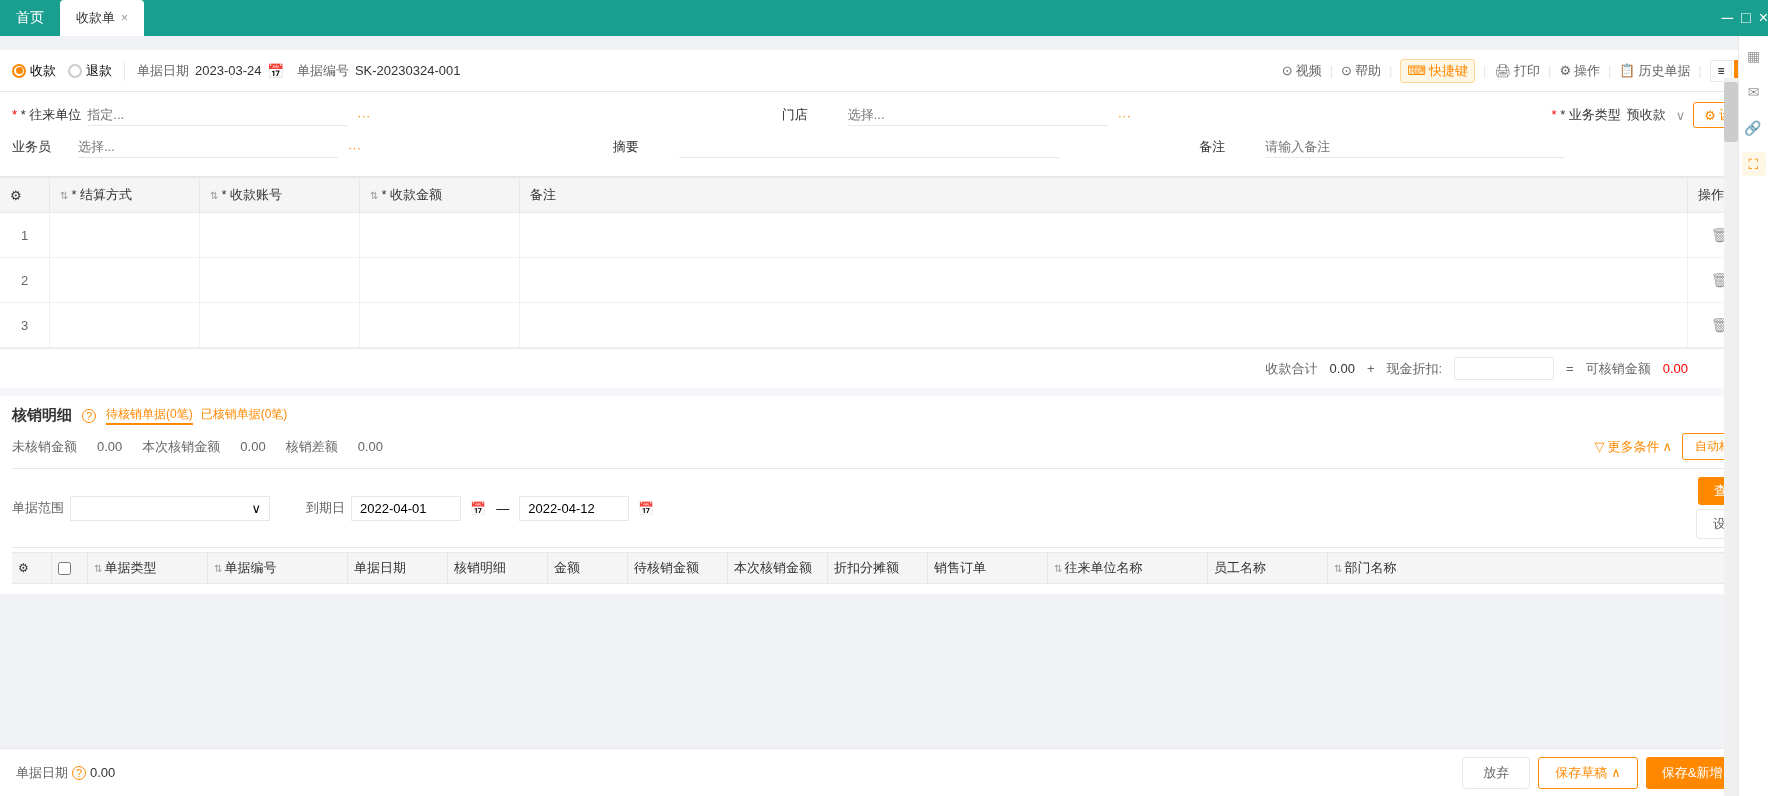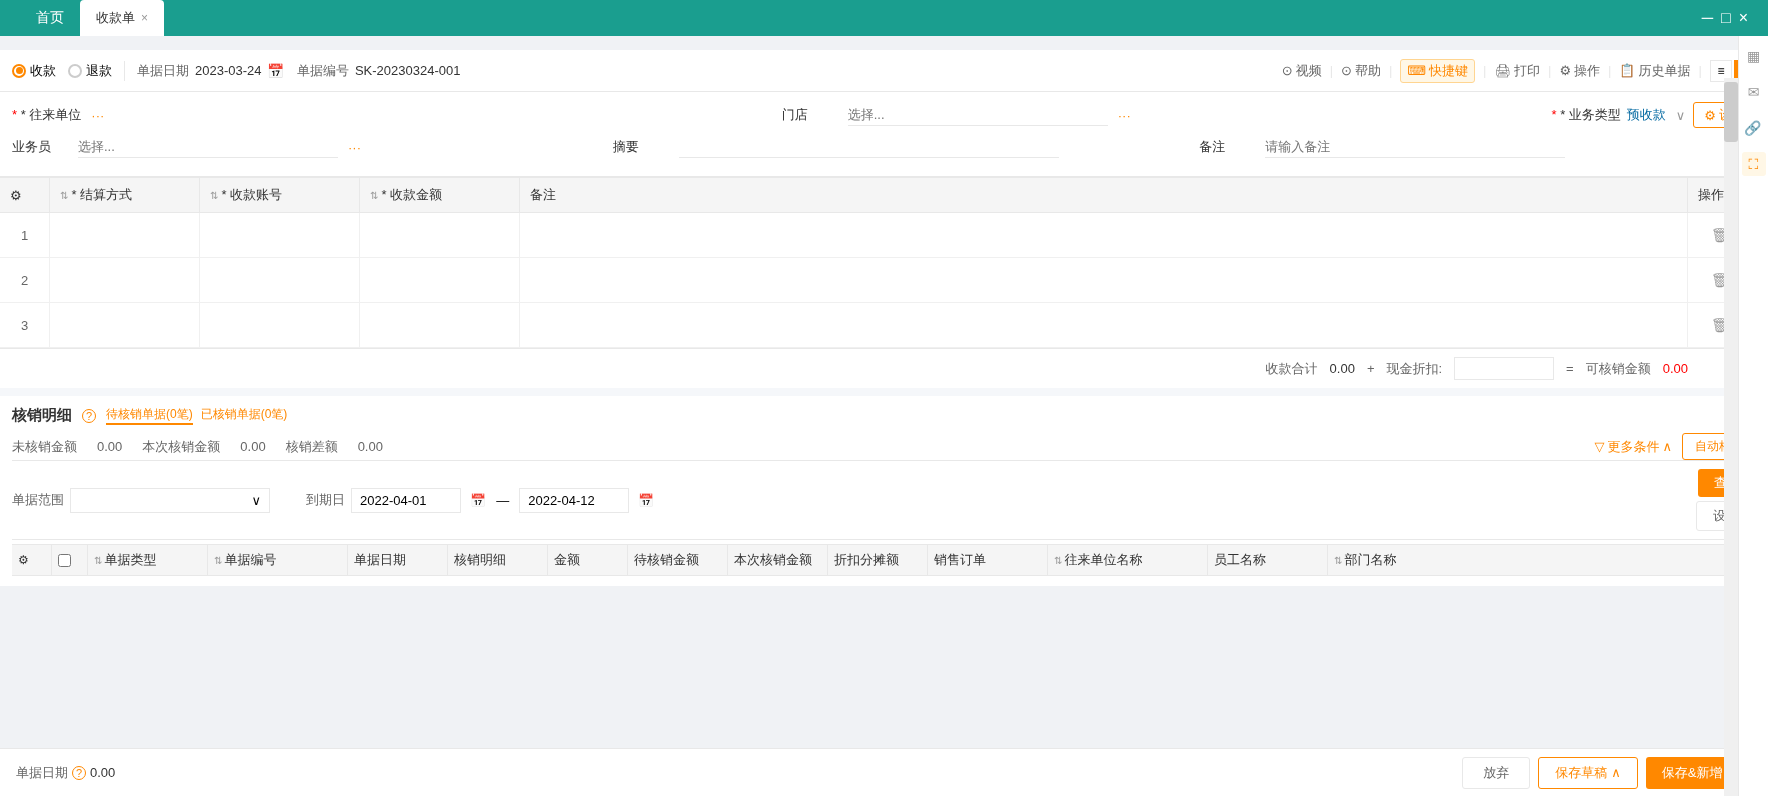--- a/index.html
+++ b/index.html
@@ -4,21 +4,21 @@
   <style>
     * { box-sizing: border-box; margin: 0; padding: 0; font-family: 'Microsoft YaHei', Arial, sans-serif; font-size: 13px; }
     body { background: #f0f2f5; width: 1768px; height: 796px; overflow: hidden; }
 
     
     .tab-bar {
       display: flex;
       align-items: center;
       background: #1a9e8f;
       height: 36px;
-      padding: 0 20px;
+      padding: 0 0;
       justify-content: space-between;
     }
     .tab-bar-left { display: flex; align-items: center; gap: 0; }
     .tab-home {
       color: #fff;
       padding: 0 16px;
       height: 36px;
       display: flex; align-items: center;
       cursor: pointer;
       font-size: 14px;
@@ -86,21 +86,21 @@
     .field-input {
       flex: 1;
       border: none;
       border-bottom: 1px solid #e8e8e8;
       outline: none;
       padding: 3px 0;
       color: #999;
       min-width: 80px;
     }
     .field-dots { color: #f80; cursor: pointer; margin-left: 4px; }
-    .business-type-value { color: #0369a1; }
+    .business-type-value { color: #404040; }
     .business-type-arrow { color: #999; cursor: pointer; margin-left: 4px; }
     .settings-btn {
       background: #fff;
       border: 1px solid #f80;
       color: #f80;
       padding: 3px 10px;
       cursor: pointer;
       border-radius: 3px;
       display: flex; align-items: center; gap: 3px;
       font-size: 12px;
@@ -171,21 +171,21 @@
     .verification-section {
       background: #fff;
       padding: 10px 12px;
     }
     .section-header { display: flex; align-items: center; gap: 10px; margin-bottom: 8px; }
     .section-title { font-size: 15px; font-weight: bold; color: #333; }
     .section-tabs { display: flex; gap: 8px; }
     .section-tab { color: #f80; font-size: 12px; cursor: pointer; }
     .section-tab.active { border-bottom: 2px solid #f80; }
 
-    .stats-row { display: flex; align-items: center; gap: 20px; font-size: 12px; color: #666; }
+    .stats-row { display: flex; align-items: center; gap: 20px; margin-bottom: 8px; font-size: 12px; color: #666; }
     .filter-link { color: #f80; font-size: 12px; cursor: pointer; display: flex; align-items: center; gap: 3px; }
     .auto-btn {
       background: #fff;
       border: 1px solid #f80;
       color: #f80;
       padding: 4px 12px;
       cursor: pointer;
       border-radius: 3px;
       font-size: 12px;
     }
@@ -422,20 +422,21 @@
       <div class="view-btn active">☰</div>
     </div>
   </div>
 </div>
 
 <div class="form-area">
   <div class="form-row">
 
     <div class="form-field">
       <span class="field-label required">* 往来单位</span>
+      <input class="field-input" style="max-width: 260px;" placeholder="指定...">
       <span class="field-dots">···</span>
     </div>
 
     <div class="form-field" style="margin-left:30px">
       <span class="field-label">门店</span>
       <input class="field-input" style="max-width: 260px;" placeholder="选择...">
       <span class="field-dots">···</span>
     </div>
 
     <div class="form-field" style="margin-left:30px; flex:0 0 auto;align-items:center;">

